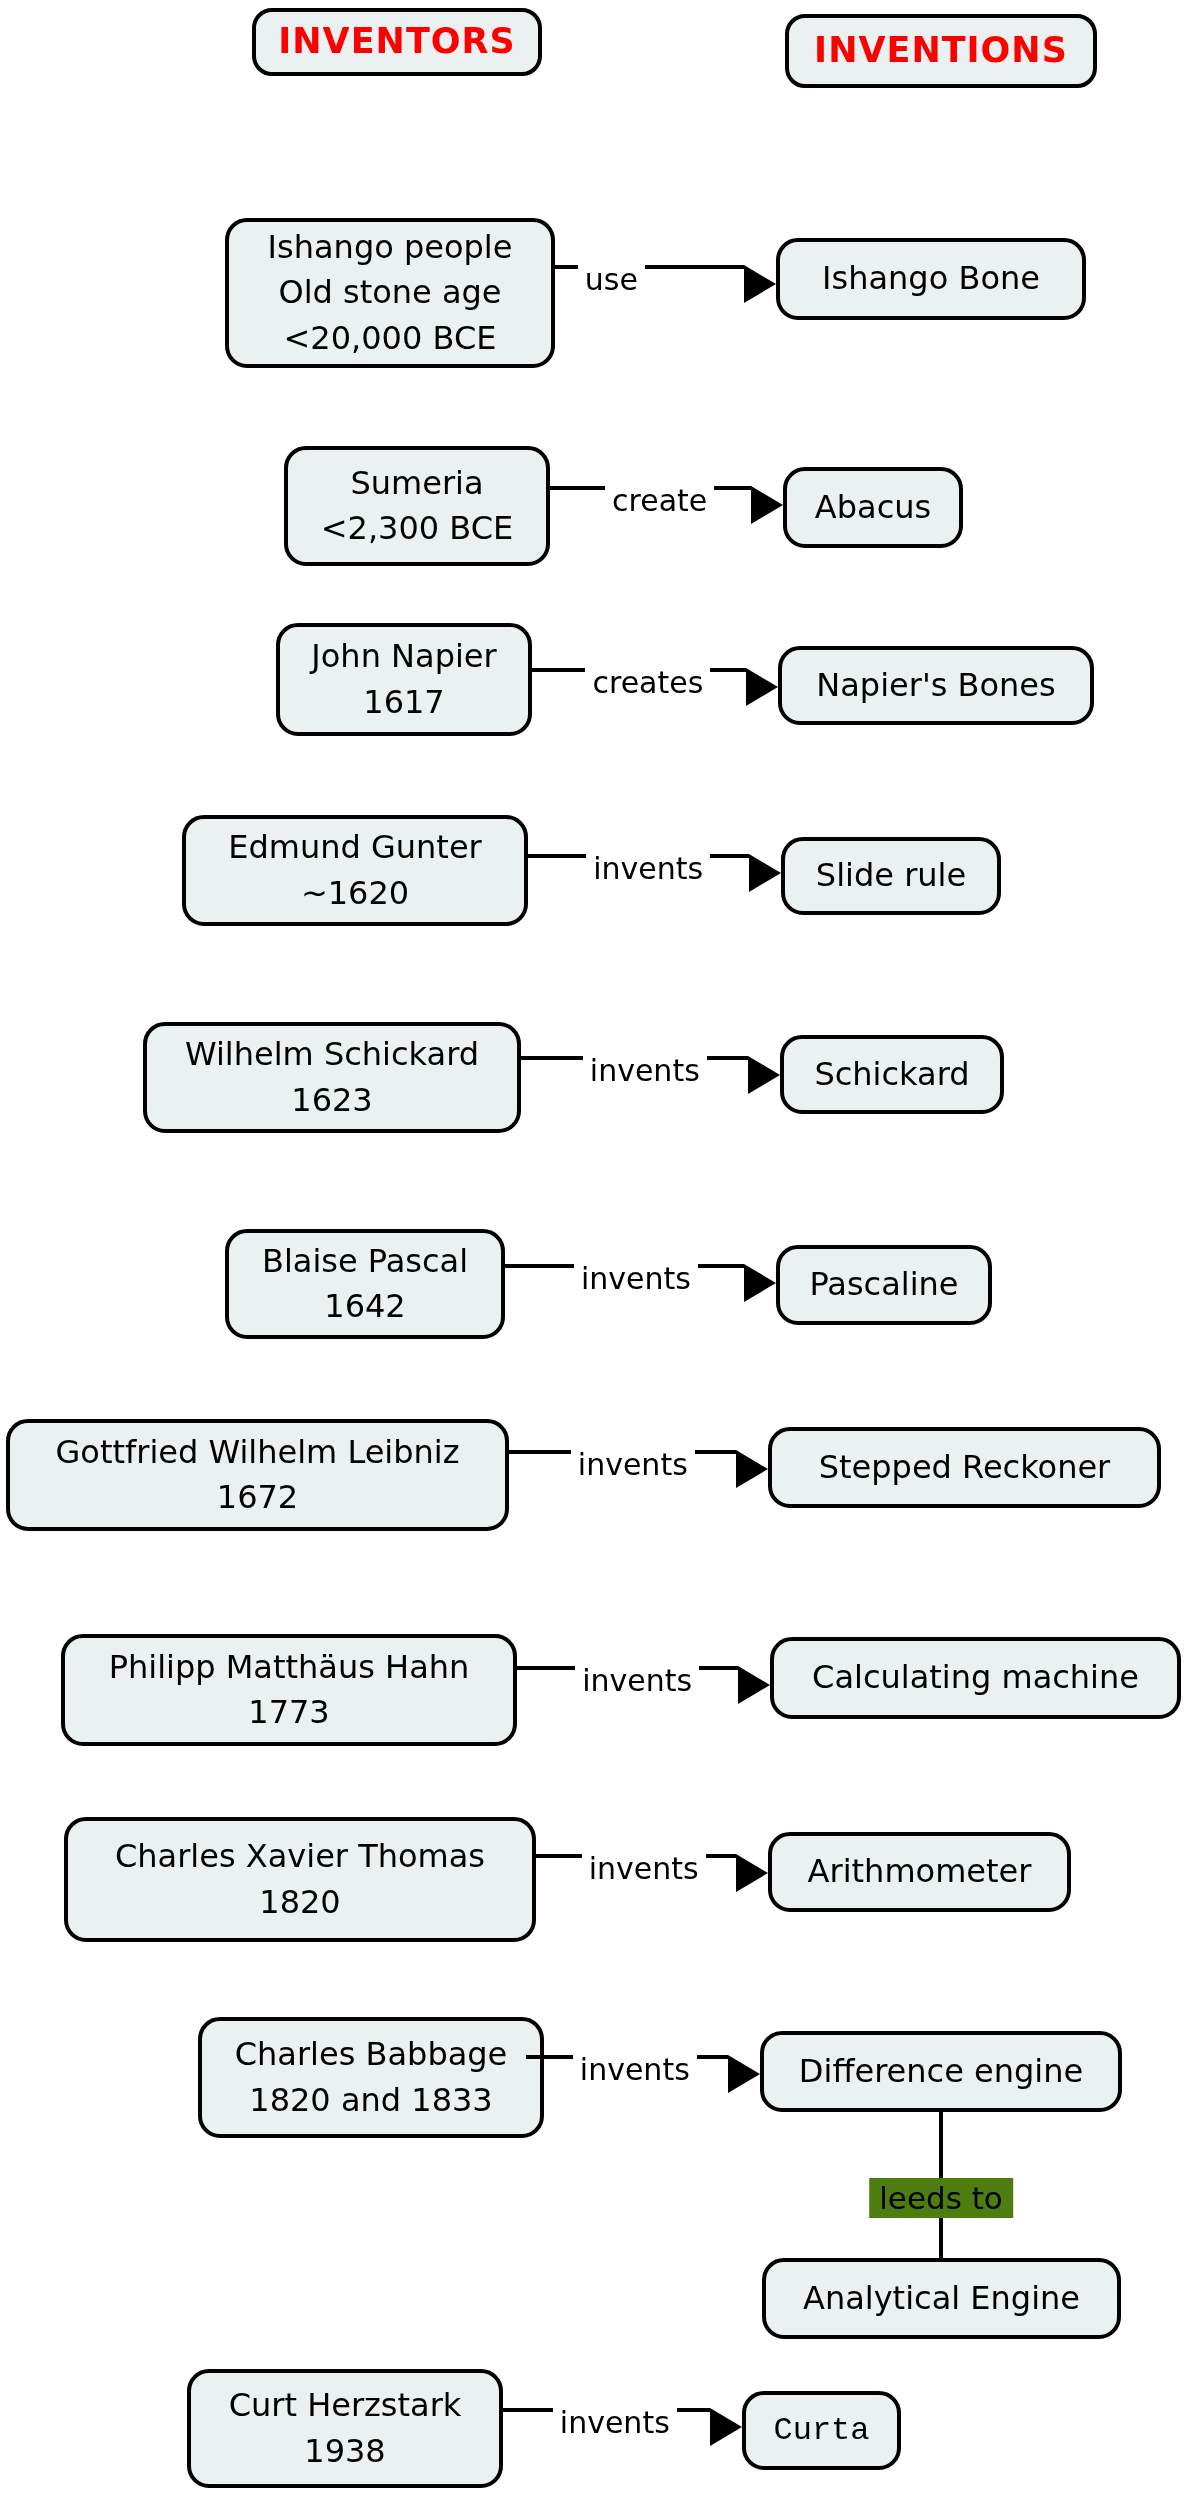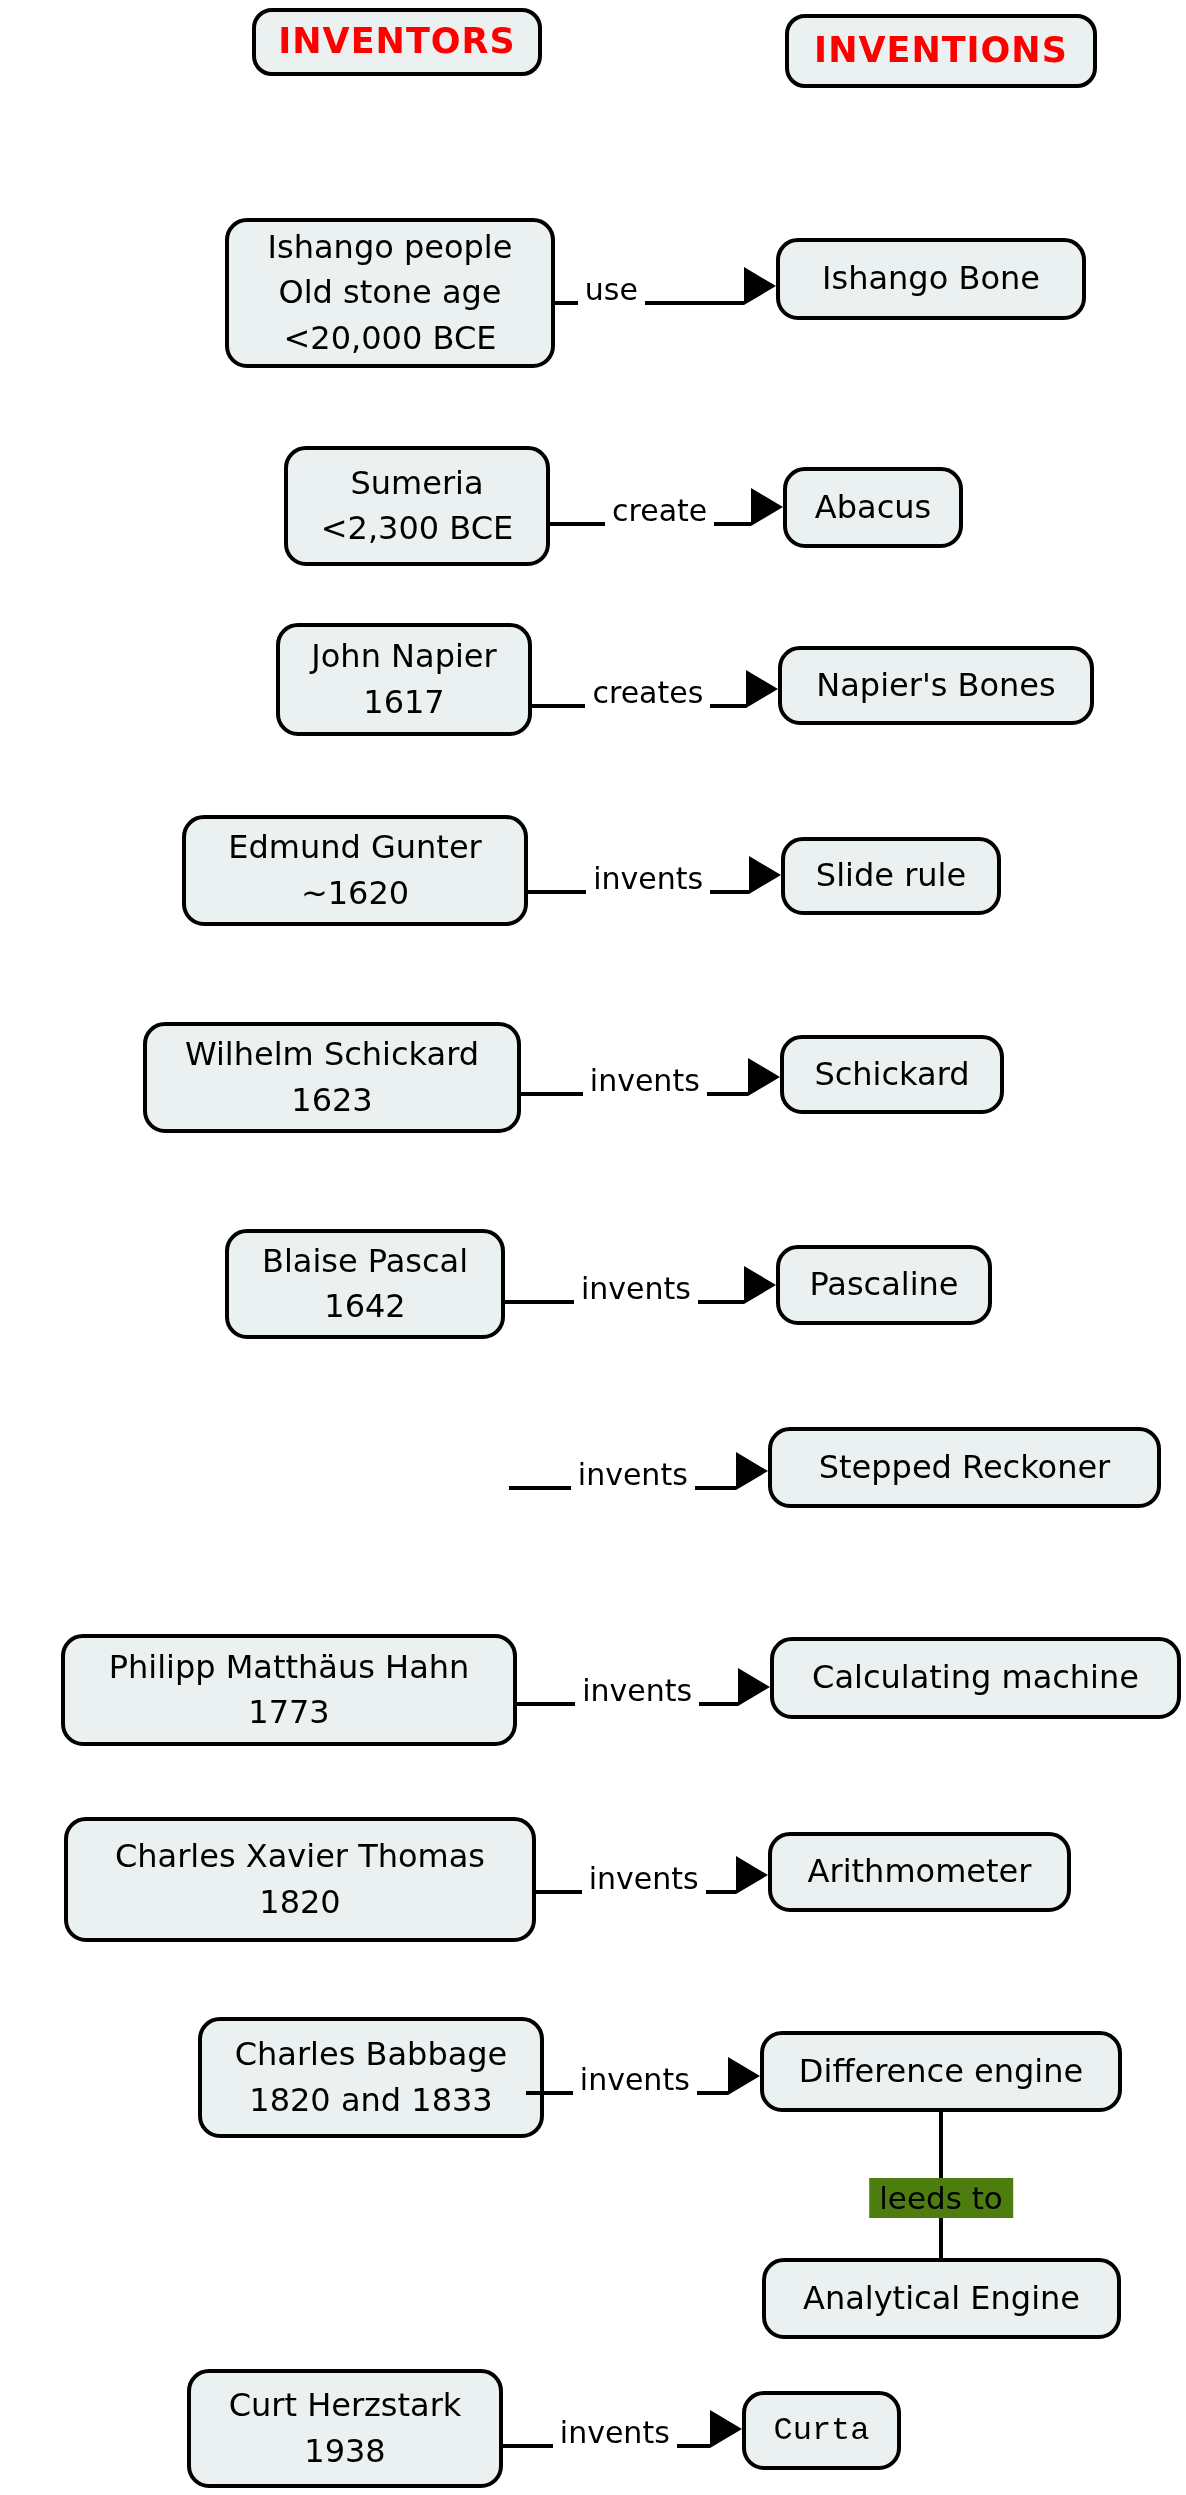--- a/index.html
+++ b/index.html
@@ -36,21 +36,21 @@
     font-weight: bold;
     color: #fe0000;
     font-size: 35px;
     letter-spacing: 1px;
     border-radius: 20px;
   }
   .edge {
     position: absolute;
     height: 40px;
     display: flex;
-    align-items: flex-end;
+    align-items: flex-start;
   }
   .seg { height: 0; border-top: 4px solid #000000; }
   .s1 { flex: 0.9; }
   .s2 { flex: 0.6; }
   .edge-r1 .s1 { flex: 0.3; }
   .edge-r1 .s2 { flex: 1.3; }
   .edge-label {
     font-size: 30px;
     line-height: 1;
     padding: 0 7px;
@@ -168,20 +168,24 @@
   <div class="edge" style="left:505px; top:1264px; width:271px;">
     <div class="seg s1"></div>
     <span class="edge-label">invents</span>
     <div class="seg s2"></div>
     <div class="arrowhead"></div>
   </div>
   <div class="node" style="left:776px; top:1245px; width:216px; height:80px;">
     <span class="ln">Pascaline</span>
   </div>
 
+  <div class="node" style="left:6px; top:1419px; width:503px; height:112px;">
+    <span class="ln">Gottfried Wilhelm Leibniz</span>
+    <span class="ln">1672</span>
+  </div>
   <div class="edge" style="left:509px; top:1450px; width:259px;">
     <div class="seg s1"></div>
     <span class="edge-label">invents</span>
     <div class="seg s2"></div>
     <div class="arrowhead"></div>
   </div>
   <div class="node" style="left:768px; top:1427px; width:393px; height:81px;">
     <span class="ln">Stepped Reckoner</span>
   </div>
 

